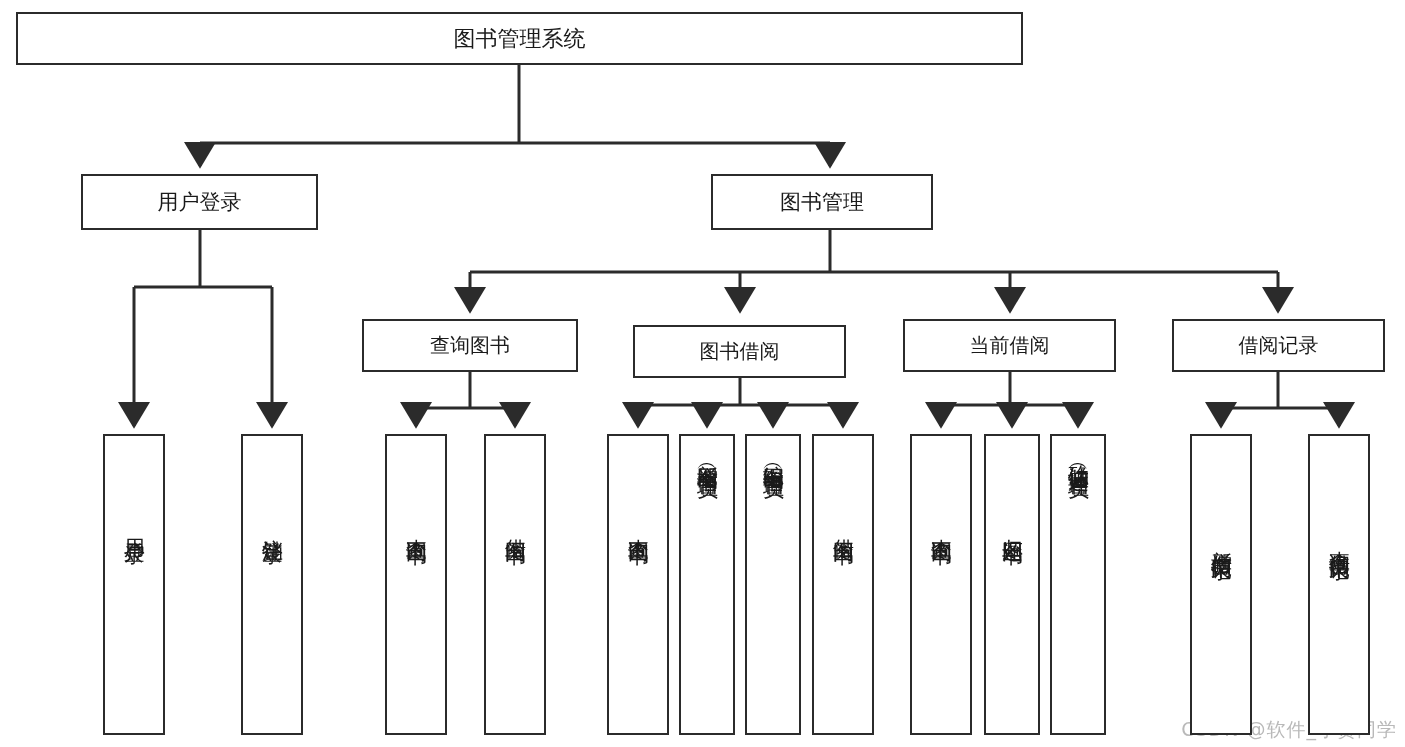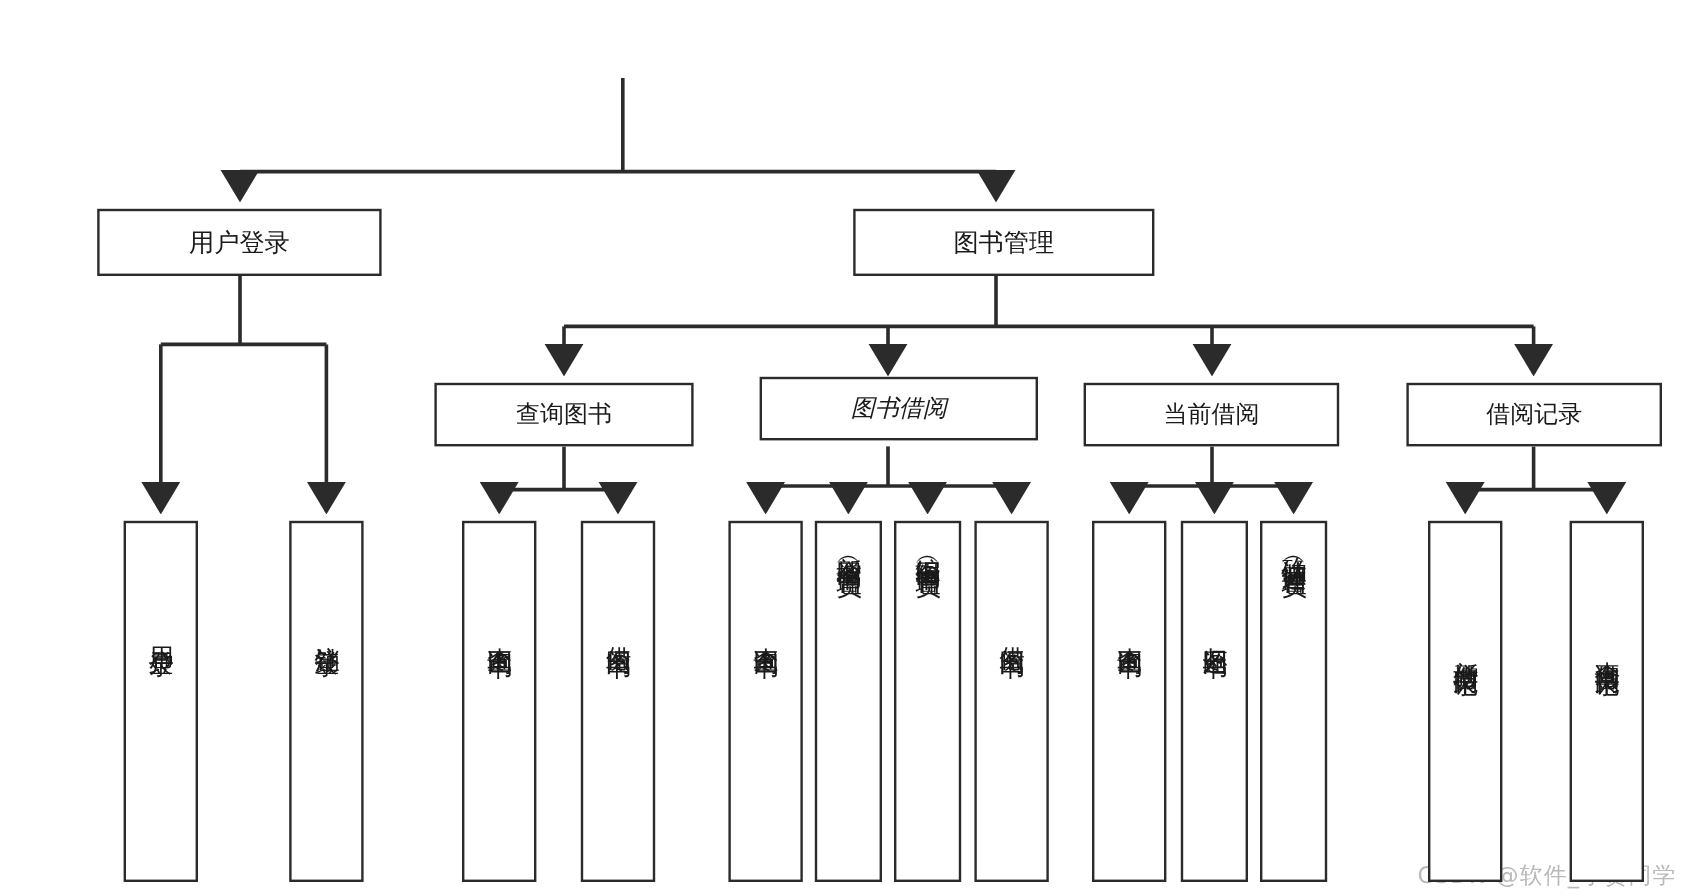--- a/index.html
+++ b/index.html
@@ -122,32 +122,35 @@
       <path d="M 1012 405 L 1012 426" marker-end="url(#arrow)"></path>
       <path d="M 1078 405 L 1078 426" marker-end="url(#arrow)"></path>
 
       <path d="M 1278 372 L 1278 408"></path>
       <path d="M 1221 408 L 1339 408"></path>
       <path d="M 1221 408 L 1221 426" marker-end="url(#arrow)"></path>
       <path d="M 1339 408 L 1339 426" marker-end="url(#arrow)"></path>
     </g>
   </svg>
 
+  <div class="node node-root" style="left: 16px; top: 12px; width: 1007px; height: 53px;">
+    <span>图书管理系统</span>
+  </div>
 
   <div class="watermark">CSDN @软件_小贺同学</div>
 <div class="node node-l1" style="left: 81px; top: 174px; width: 237px; height: 56px;">
       <span>用户登录</span>
     </div>
-    <div class="node node-l1" style="left: 711px; top: 174px; width: 251px; height: 56px;">
+    <div class="node node-l1" style="left: 711px; top: 174px; width: 222px; height: 56px;">
       <span>图书管理</span>
     </div>
     <div class="node node-l2" style="left: 362px; top: 319px; width: 216px; height: 53px;">
       <span>查询图书</span>
     </div>
-    <div class="node node-l2" style="left: 633px; top: 314px; width: 232px; height: 53px; font-style: italic;">
+    <div class="node node-l2" style="left: 633px; top: 325px; width: 213px; height: 53px;">
       <span>图书借阅</span>
     </div>
     <div class="node node-l2" style="left: 903px; top: 319px; width: 213px; height: 53px; text-align: center;">
       <span>当前借阅</span>
     </div>
     <div class="node node-l2" style="left: 1172px; top: 319px; width: 213px; height: 53px;">
       <span>借阅记录</span>
     </div>
     <div class="node node-leaf" style="left: 103px; top: 434px; width: 62px; height: 301px;">
       <span class="leaf-label leaf-pad-mid">用户登录</span>

